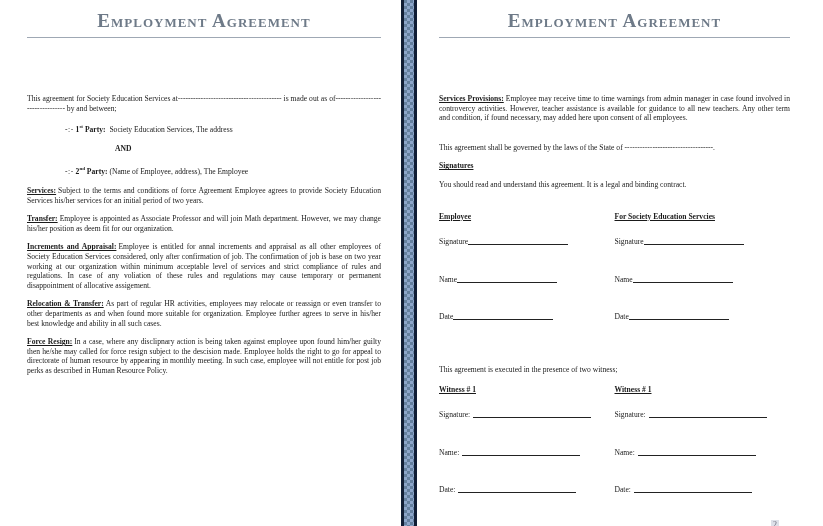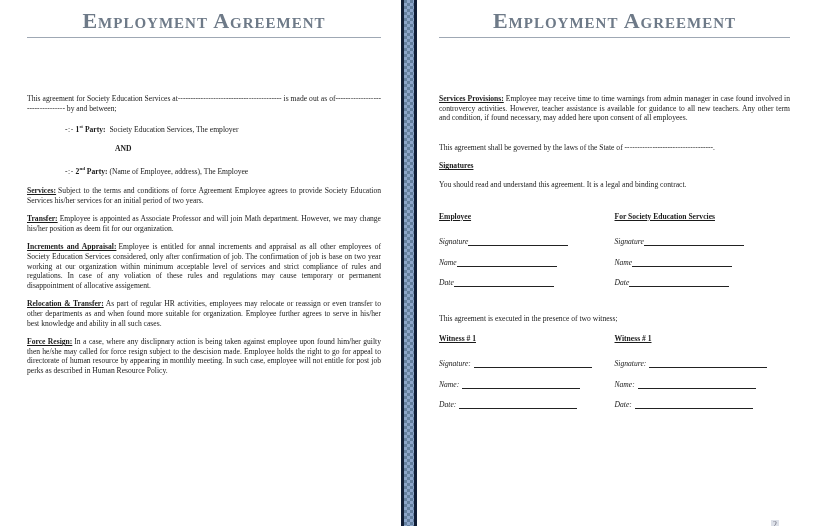--- a/index.html
+++ b/index.html
@@ -8,61 +8,61 @@
   
   .page{position:absolute;top:0;height:526px;box-sizing:border-box;background:#fff;}
   .page-left{left:0;width:401px;padding:0 20px 0 27px;}
   .page-right{left:417px;width:406px;padding:0 33px 0 22px;}
   
   .spine{position:absolute;left:401px;top:0;width:16px;height:526px;box-sizing:border-box;
          background:repeating-conic-gradient(#8da6cb 0% 25%,#64809f 0% 50%);background-size:6px 6px;
          border-left:3px solid #101d35;border-right:3px solid #101d35;}
   
   .doc-title{margin:0;padding-top:9px;text-align:center;font-variant:small-caps;font-weight:bold;
-             font-size:22px;line-height:24px;letter-spacing:1px;color:#6e7a88;}
+             font-size:19px;line-height:24px;letter-spacing:1px;color:#6e7a88;}
   .title-rule{border:none;border-top:1px solid #9fa8b4;margin:4px 0 0 0;}
   
   .body-text{font-size:7.6px;line-height:9.6px;text-align:justify;}
   .para{margin:0 0 9px 0;}
   .first-para{margin-top:56px;}
   .lead{font-weight:bold;text-decoration:underline;margin-right:2px;}
   .party-line{margin:0 0 10px 38px;text-align:left;}
   .party-marker{letter-spacing:0.5px;}
   .party-label{font-weight:bold;}
   sup.ord{vertical-align:super;font-size:5px;font-weight:bold;}
   .and-line{margin:0 0 10px 88px;font-weight:bold;text-align:left;}
   .bullet-para{position:relative;font-style:italic;margin:0 0 9px 2px;}
   .bullet-sq{position:absolute;left:-19px;top:2px;width:3px;height:3px;background:#111;display:inline-block;}
   
   .gov-line{margin:20px 0 9px 0;text-align:left;}
   .sig-heading{font-weight:bold;text-decoration:underline;margin:0 0 9px 0;text-align:left;}
   .note-line{margin:0 0 0 0;text-align:left;}
   .sig-cols{display:flex;margin-top:22px;}
   .sig-col{width:186px;}
   .sig-col-head{font-weight:bold;text-decoration:underline;margin-bottom:16px;text-align:left;}
-  .sig-row{display:flex;align-items:center;margin-bottom:11px;text-align:left;font-style:italic;}
+  .sig-row{display:flex;align-items:flex-start;margin-bottom:28px;text-align:left;}
   .sig-line{display:inline-block;height:7px;border-bottom:1px solid #222;}
   .w100{width:100px;} .w118{width:118px;margin-left:3px;}
   .witness-intro{margin:15px 0 10px 0;text-align:left;}
   .witness-cols{margin-top:0;}
   .page-num{position:absolute;right:44px;bottom:-3px;font-size:8px;line-height:9px;color:#6a6a7a;
             background:#dde1e9;padding:0 2px;}
 </style>
 </head>
 <body>
 
 <div class="canvas">
 
   <div class="page page-left body-text">
     <h1 class="doc-title">Employment Agreement</h1>
     <hr class="title-rule">
 
     <p class="para first-para">This agreement for Society Education Services at----------------------------------------- is made out as of--------------------------------- by and between;</p>
 
-    <p class="para party-line"><span class="party-marker">-:-</span> <span class="party-label">1</span><sup class="ord">st</sup> <span class="party-label">Party:</span>&nbsp; <span>Society Education Services, The employer</span></p>
+    <p class="para party-line"><span class="party-marker">-:-</span> <span class="party-label">1</span><sup class="ord">st</sup> <span class="party-label">Party:</span>&nbsp; <span>Society Education Services, The address</span></p>
 
     <p class="para and-line">AND</p>
 
     <p class="para party-line"><span class="party-marker">-:-</span> <span class="party-label">2</span><sup class="ord">nd</sup> <span class="party-label">Party:</span> <span>(Name of Employee, address), The Employee</span></p>
 
 
     <p class="para"><span class="lead">Services:</span><span>Subject to the terms and conditions of force Agreement Employee agrees to provide Society Education Services his/her services for an initial period of two years.</span></p>
 
 
     <p class="para"><span class="lead">Transfer:</span><span>Employee is appointed as Associate Professor and will join Math department. However, we may change his/her position as deem fit for our organization.</span></p>

